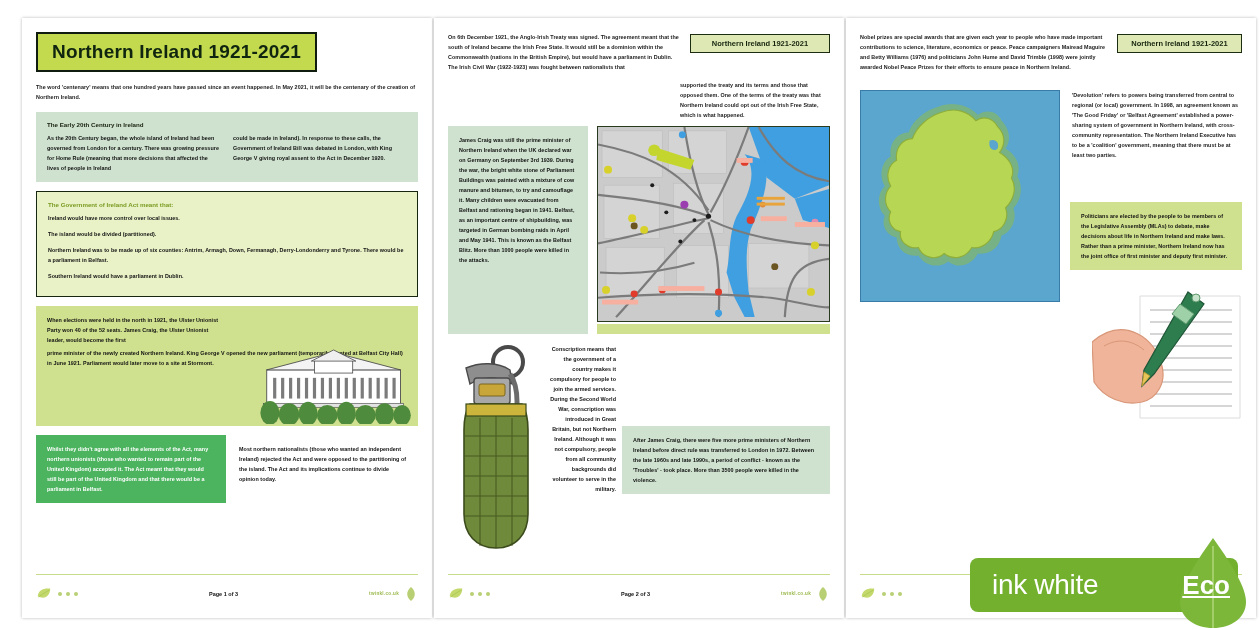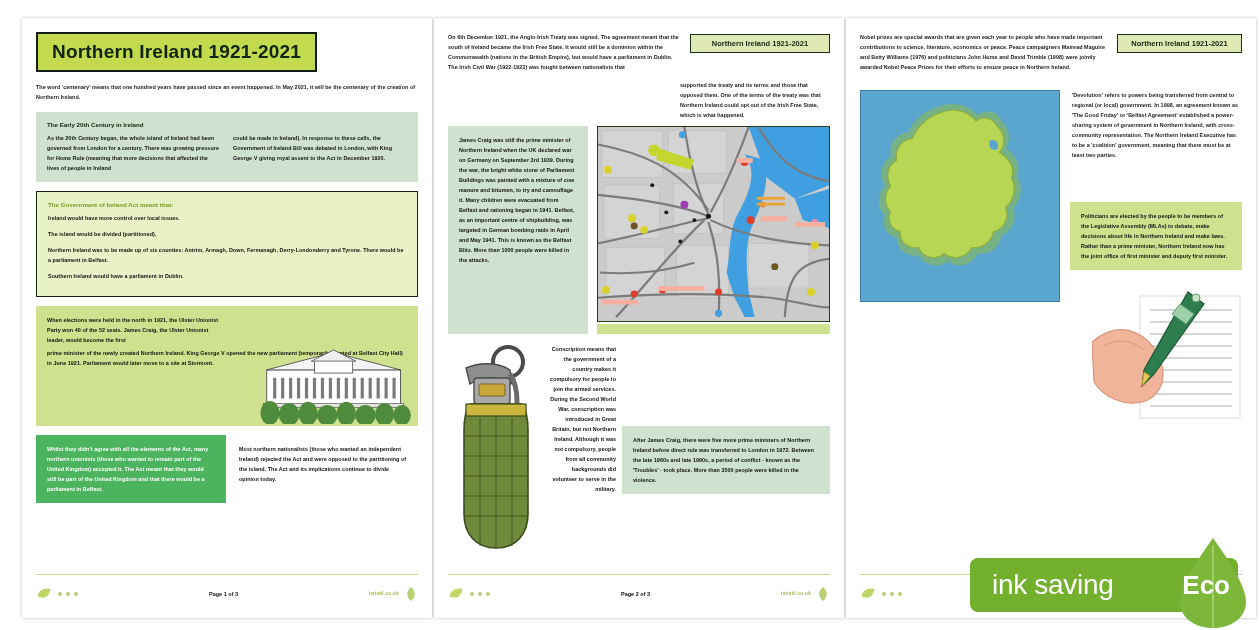--- a/index.html
+++ b/index.html
@@ -129,21 +129,21 @@
     font-size:28px; color:#ffffff; font-weight:normal;
     letter-spacing:-.3px;
     z-index:3;
   }
   .eco-leaf {
     position:absolute; right:4px; top:-10px; width:70px; height:92px; z-index:2;
   }
   .eco-eco {
     position:absolute; right:22px; top:12px; height:54px;
     display:flex; align-items:center;
-    font-size:26px; color:#ffffff; font-weight:bold; z-index:4;
+    font-size:26px; color:#ffffff; font-weight:bold; z-index:4;text-decoration:underline;
   }
 
   .fleft-leaf { width:16px; height:14px; }
   .fright-leaf { width:14px; height:16px; }
 </style>
 </head>
 <body>
 
 <div class="sheet" id="sheet1">
 
@@ -496,15 +496,15 @@
     </div>
   </div>
 </div>
 
 <div id="eco-badge">
   <div class="eco-pill"></div>
   <svg class="eco-leaf" viewBox="0 0 70 92">
     <path d="M35 2 C55 30 68 52 68 66 C68 82 53 92 35 92 C17 92 2 82 2 66 C2 52 15 30 35 2 Z" fill="#7cb73a"></path>
     <path d="M35 10 V92" stroke="#a3cf6b" stroke-width="2" fill="none"></path>
   </svg>
-  <div class="eco-text">ink saving</div>
+  <div class="eco-text">ink white</div>
   <div class="eco-eco">Eco</div>
 </div>
 
 </body></html>

